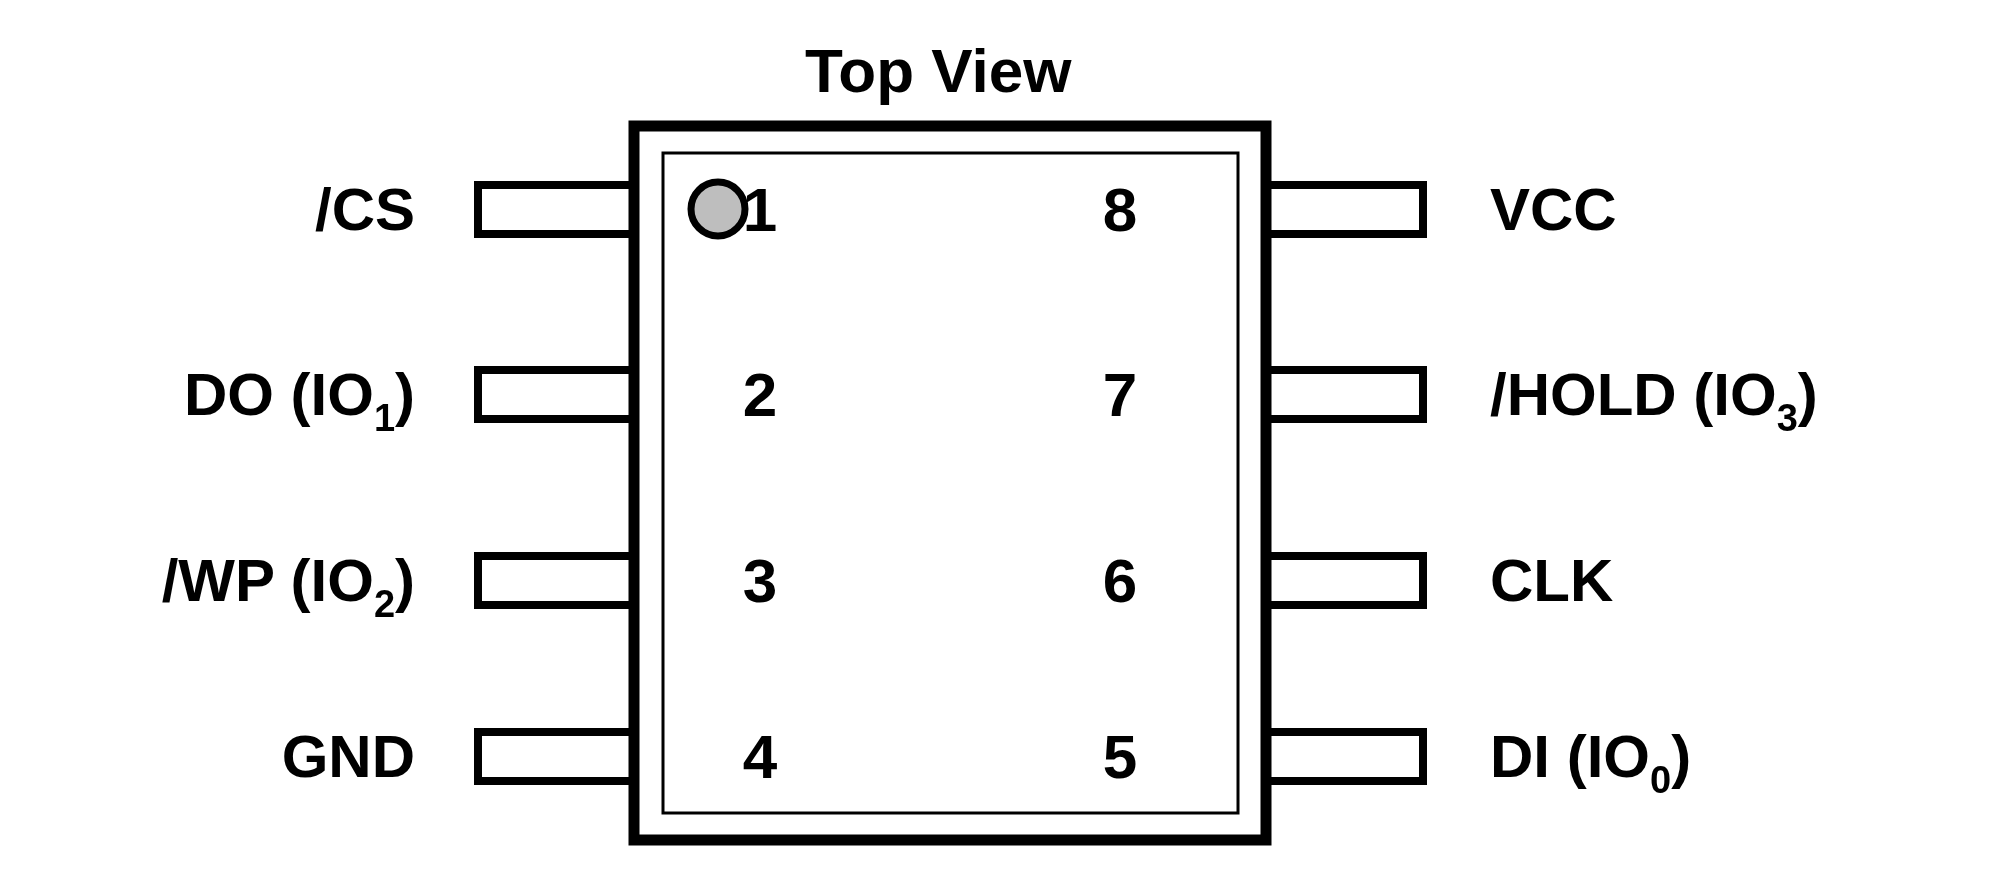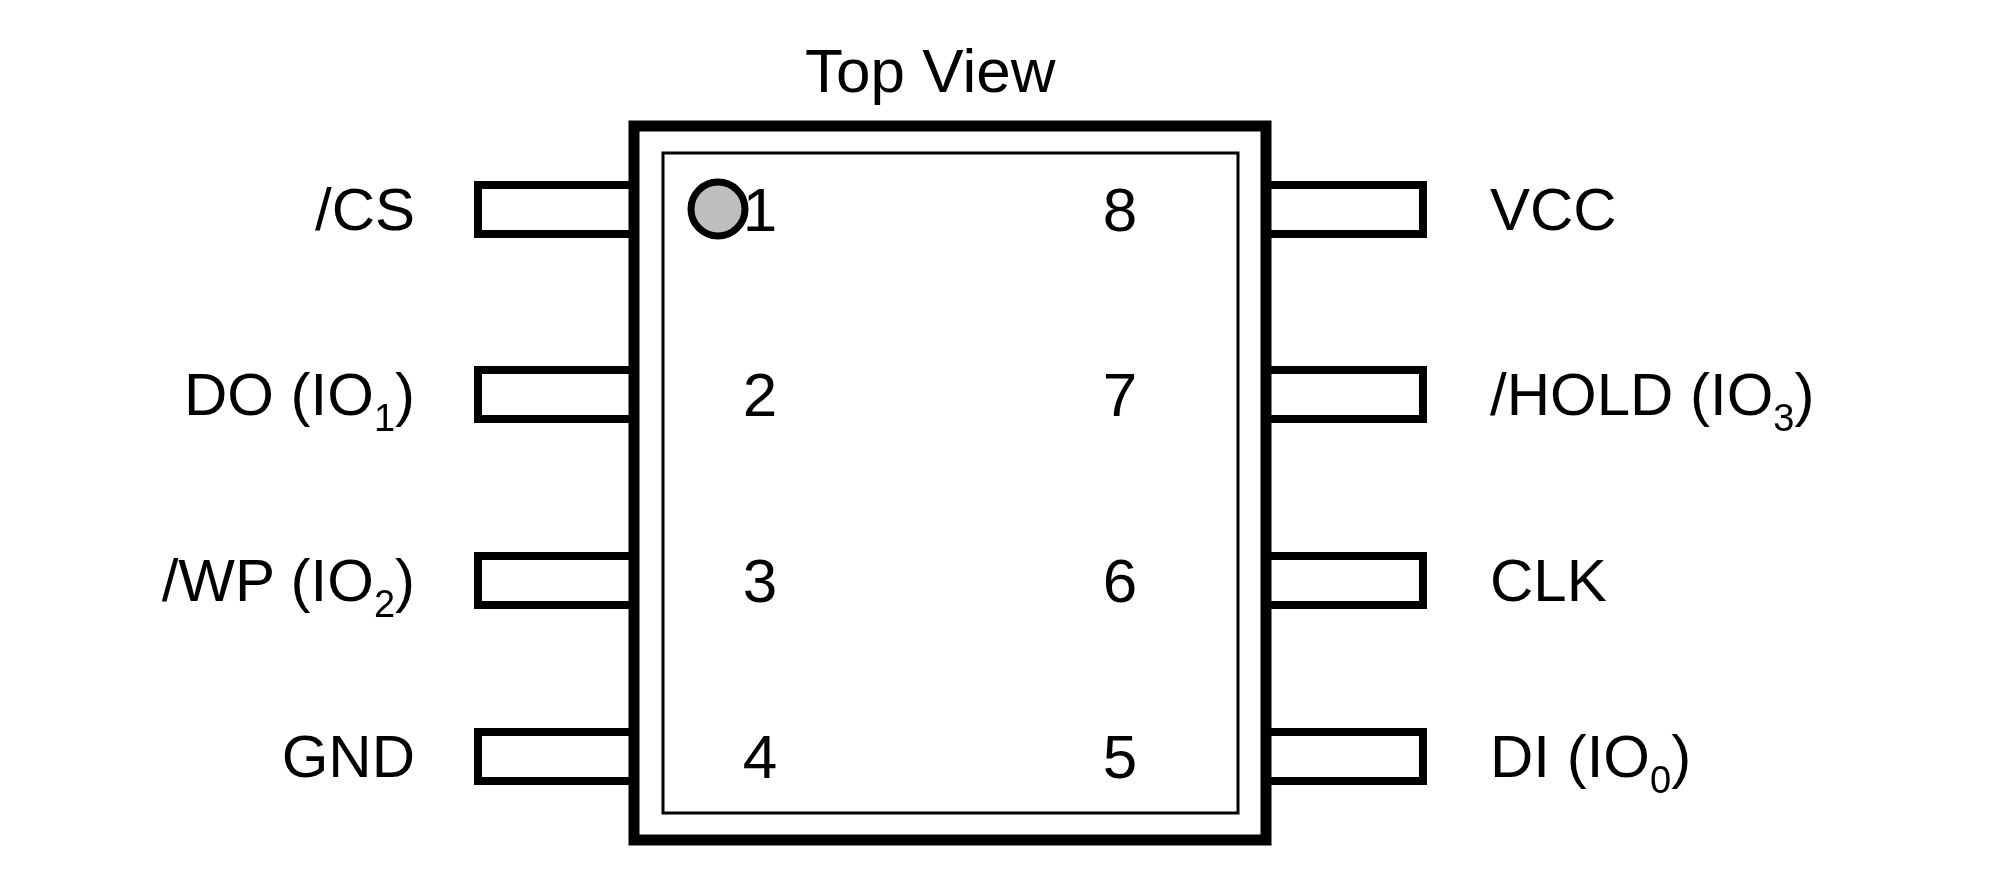--- a/index.html
+++ b/index.html
@@ -10,20 +10,21 @@
   }
   body {
     font-family: "Liberation Sans", sans-serif;
   }
   #stage {
     position: relative;
     width: 2000px;
     height: 890px;
     background: #ffffff;
     overflow: hidden;
+    font-weight: bold;
   }
   #diagram-svg {
     position: absolute;
     left: 0;
     top: 0;
     width: 2000px;
     height: 890px;
     display: block;
   }
   .txt {

